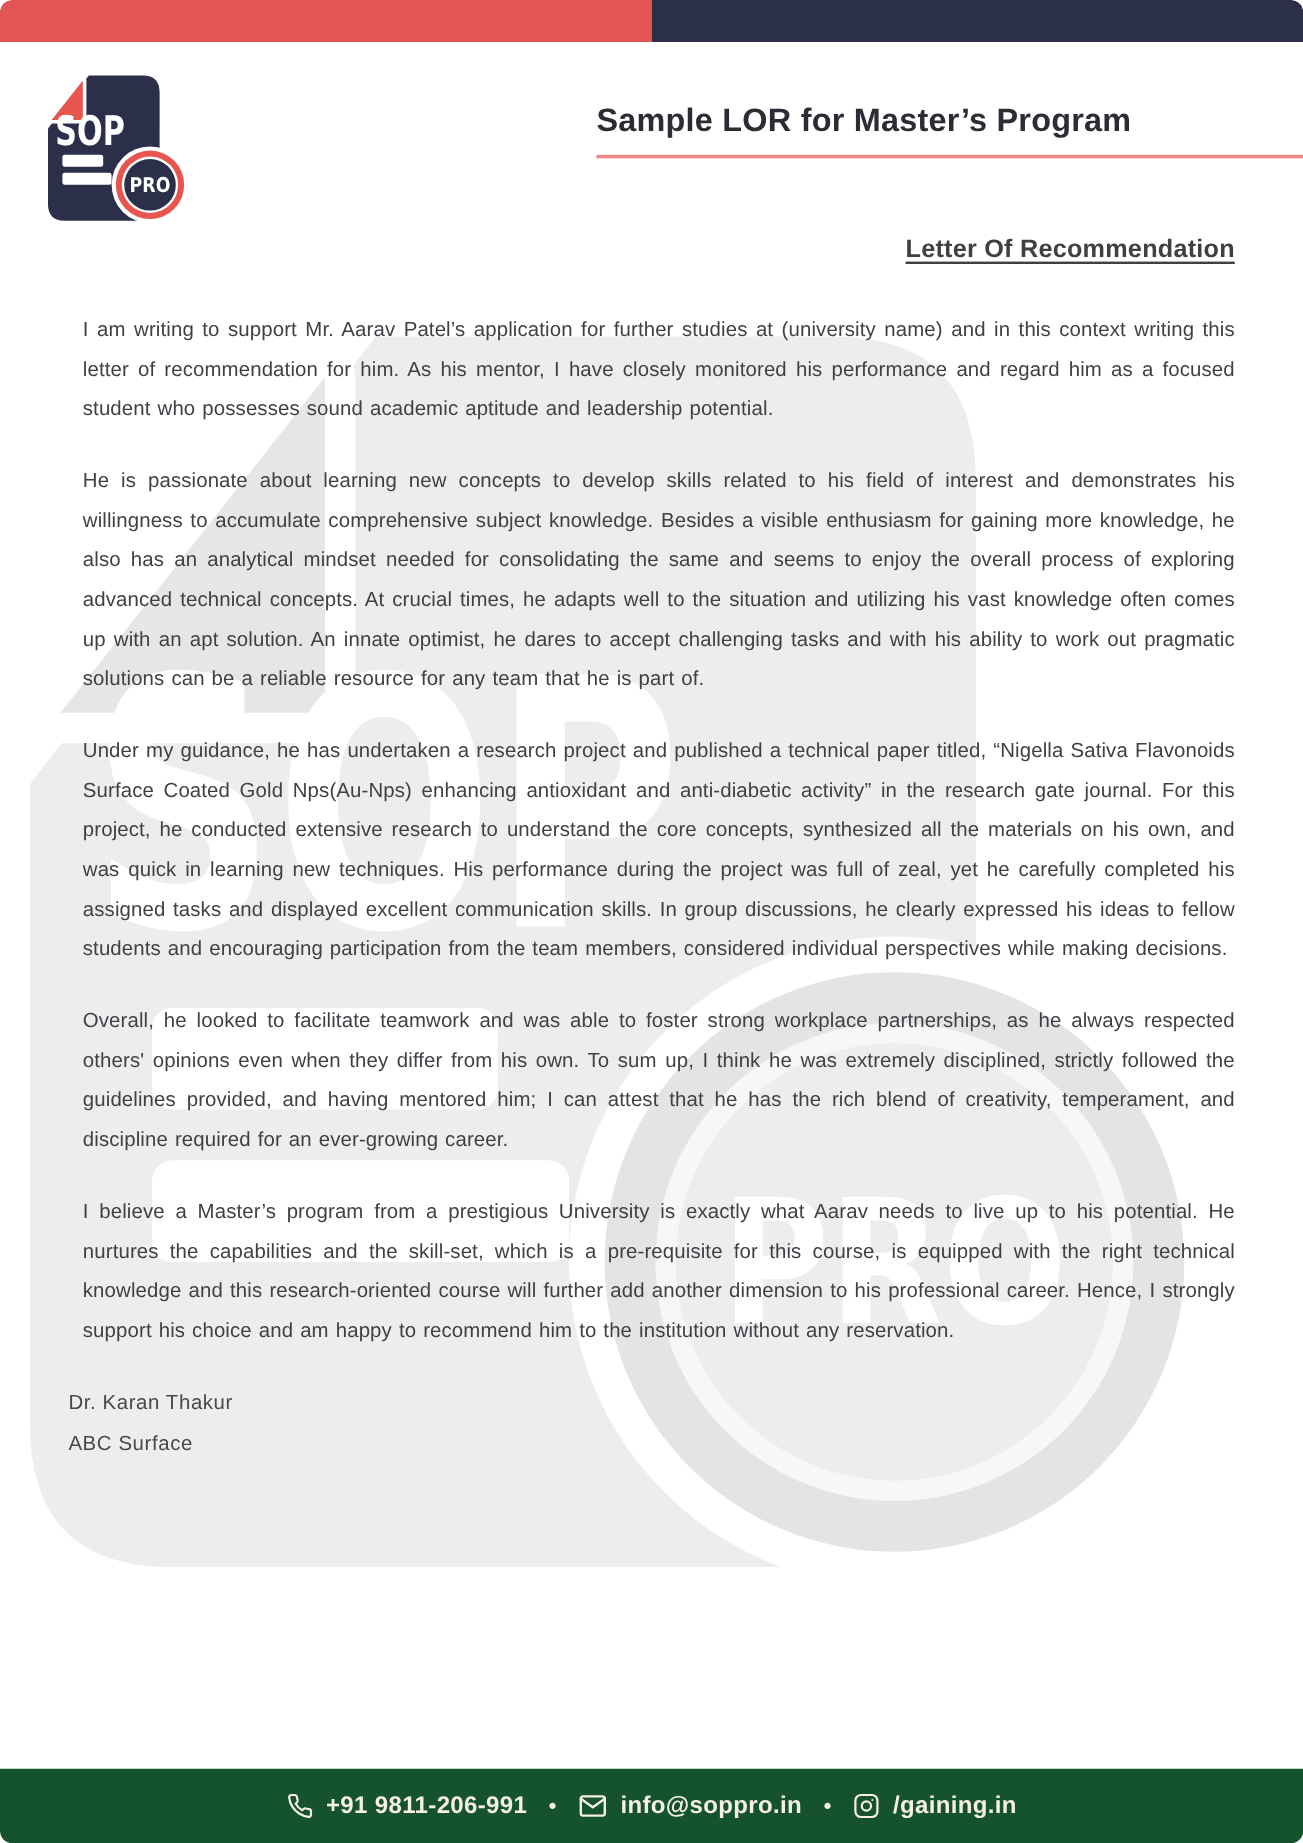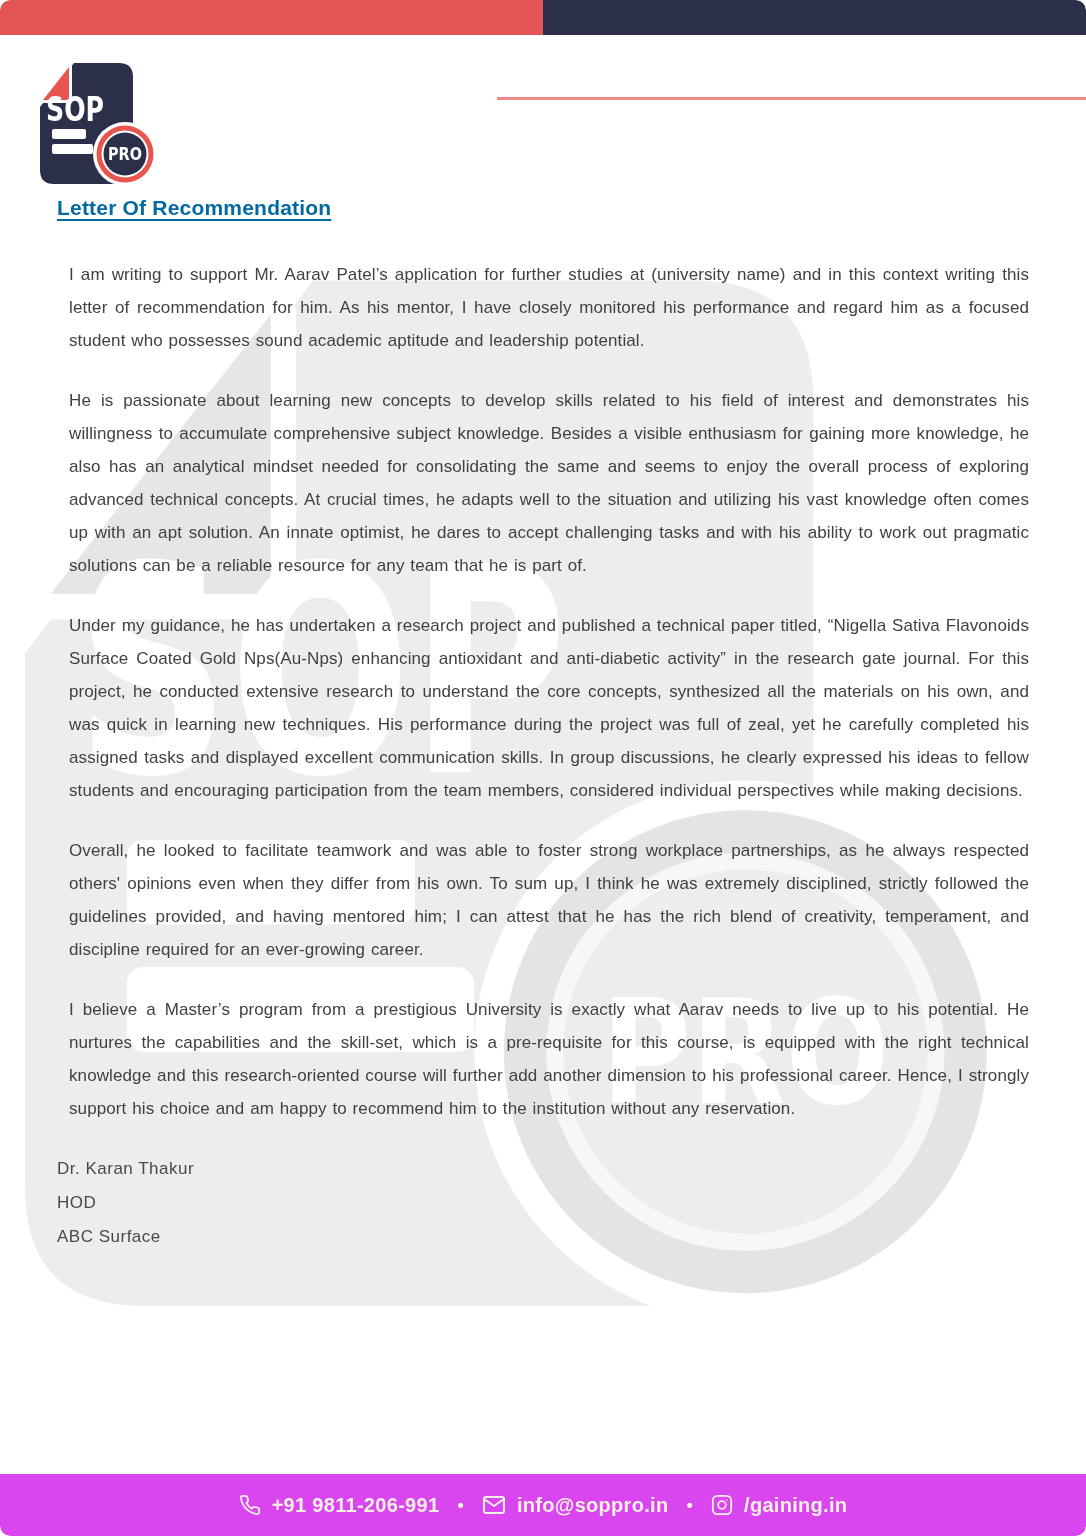--- a/index.html
+++ b/index.html
@@ -40,34 +40,34 @@
   
   .title-block{position:absolute;left:497px;top:84px;width:589px;}
   .page-title{
     font-size:27px;font-weight:700;color:#2C2C35;letter-spacing:0.2px;
     margin:0;line-height:1.2;
   }
   .title-underline{margin-top:13px;height:3px;background:#F08A8A;width:100%;}
   
   .content{position:absolute;left:57px;right:57px;top:196px;z-index:2;}
   .letter-heading{
-    text-align:left;font-size:21px;font-weight:700;color:#0369a1;
+    text-align:right;font-size:21px;font-weight:700;color:#404040;
     text-decoration:underline;text-decoration-thickness:2px;text-underline-offset:4px;
     margin:0 0 38px 0;letter-spacing:0.2px;
   }
   .content p{
     margin:0 0 27px 12px;
     font-size:17px;line-height:33px;color:#3F3F46;
     text-align:justify;letter-spacing:0.1px;word-spacing:1px;
   }
   .signature{margin-top:26px;font-size:17px;line-height:34px;color:#48484E;letter-spacing:0.5px;}
   .signature div{white-space:nowrap;}
   
   .footer{
-    position:absolute;left:0;right:0;bottom:0;height:62px;background:#d946ef;
+    position:absolute;left:0;right:0;bottom:0;height:62px;background:#14532d;
     display:flex;align-items:center;justify-content:center;gap:18px;
     color:#F6EFE2;font-size:20px;font-weight:600;letter-spacing:0.3px;z-index:3;
     border-bottom-left-radius:10px;border-bottom-right-radius:10px;
   }
   .f-item{display:flex;align-items:center;gap:11px;cursor:pointer;}
   .f-item svg{display:block;}
   .f-sep{font-size:18px;line-height:1;}
 </style>
 </head>
 <body>
@@ -103,33 +103,33 @@
       <rect class="bar" x="12" y="82" width="41" height="10" rx="2"></rect>
       <circle class="c-outer" cx="85" cy="92" r="32"></circle>
       <circle class="c-red" cx="85" cy="92" r="28.5"></circle>
       <circle class="c-white" cx="85" cy="92" r="23.5"></circle>
       <circle class="c-navy" cx="85" cy="92" r="21.5"></circle>
       <text class="pro-text" x="85" y="98" text-anchor="middle" textLength="34" lengthAdjust="spacingAndGlyphs">PRO</text>
     </svg>
   </div>
 
   <div class="title-block">
+    <h1 class="page-title">Sample LOR for Master’s Program</h1>
     <div class="title-underline"></div>
   </div>
 
   <div class="content">
     <h2 class="letter-heading">Letter Of Recommendation</h2>
     <p>I am writing to support Mr. Aarav Patel’s application for further studies at (university name) and in this context writing this letter of recommendation for him. As his mentor, I have closely monitored his performance and regard him as a focused student who possesses sound academic aptitude and leadership potential.</p>
     <p>He is passionate about learning new concepts to develop skills related to his field of interest and demonstrates his willingness to accumulate comprehensive subject knowledge. Besides a visible enthusiasm for gaining more knowledge, he also has an analytical mindset needed for consolidating the same and seems to enjoy the overall process of exploring advanced technical concepts. At crucial times, he adapts well to the situation and utilizing his vast knowledge often comes up with an apt solution. An innate optimist, he dares to accept challenging tasks and with his ability to work out pragmatic solutions can be a reliable resource for any team that he is part of.</p>
     <p>Under my guidance, he has undertaken a research project and published a technical paper titled, “Nigella Sativa Flavonoids Surface Coated Gold Nps(Au-Nps) enhancing antioxidant and anti-diabetic activity” in the research gate journal. For this project, he conducted extensive research to understand the core concepts, synthesized all the materials on his own, and was quick in learning new techniques. His performance during the project was full of zeal, yet he carefully completed his assigned tasks and displayed excellent communication skills. In group discussions, he clearly expressed his ideas to fellow students and encouraging participation from the team members, considered individual perspectives while making decisions.</p>
     <p>Overall, he looked to facilitate teamwork and was able to foster strong workplace partnerships, as he always respected others' opinions even when they differ from his own. To sum up, I think he was extremely disciplined, strictly followed the guidelines provided, and having mentored him; I can attest that he has the rich blend of creativity, temperament, and discipline required for an ever-growing career.</p>
     <p>I believe a Master’s program from a prestigious University is exactly what Aarav needs to live up to his potential. He nurtures the capabilities and the skill-set, which is a pre-requisite for this course, is equipped with the right technical knowledge and this research-oriented course will further add another dimension to his professional career. Hence, I strongly support his choice and am happy to recommend him to the institution without any reservation.</p>
     <div class="signature">
       <div>Dr. Karan Thakur</div>
-      <div>HOD</div>
       <div>ABC Surface</div>
     </div>
   </div>
 
   <div class="footer">
     <div class="f-item">
       <svg width="22" height="22" viewBox="0 0 24 24" fill="none" stroke="#F6EFE2" stroke-width="2" stroke-linecap="round" stroke-linejoin="round">
         <path d="M22 16.92v3a2 2 0 0 1-2.18 2 19.79 19.79 0 0 1-8.63-3.07 19.5 19.5 0 0 1-6-6 19.79 19.79 0 0 1-3.07-8.67A2 2 0 0 1 4.11 2h3a2 2 0 0 1 2 1.72 12.84 12.84 0 0 0 .7 2.81 2 2 0 0 1-.45 2.11L8.09 9.91a16 16 0 0 0 6 6l1.27-1.27a2 2 0 0 1 2.11-.45 12.84 12.84 0 0 0 2.81.7A2 2 0 0 1 22 16.92z"></path>
       </svg>
       <span>+91 9811-206-991</span>

